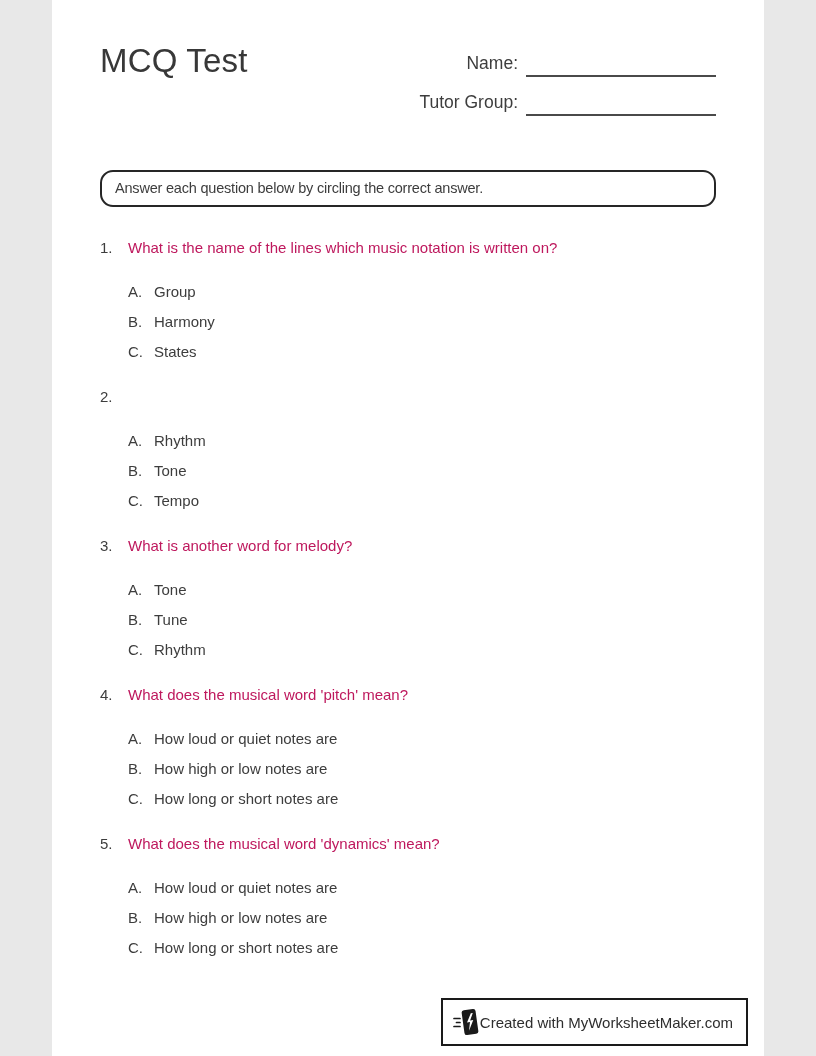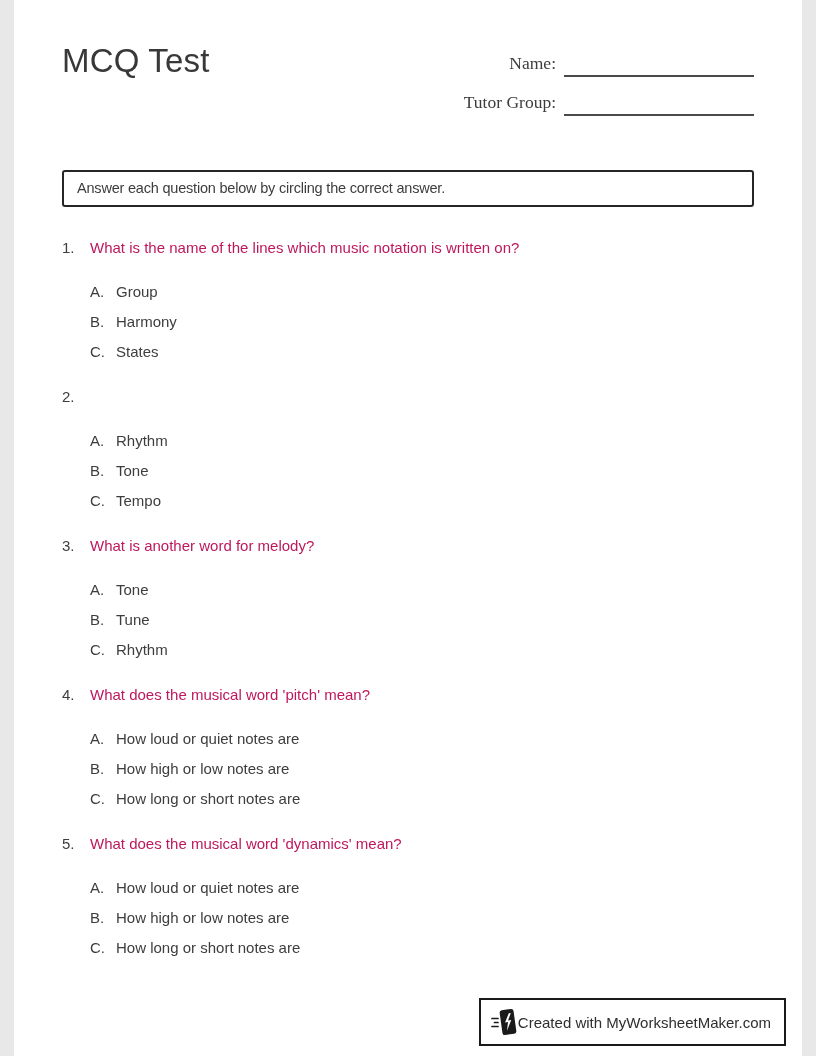--- a/index.html
+++ b/index.html
@@ -1,20 +1,20 @@
 <!DOCTYPE html>
 <html><head>
 <meta charset="utf-8">
 <style>
   * { margin: 0; padding: 0; box-sizing: border-box; }
   html, body { background: #e8e8e8; }
   body { font-family: "Liberation Sans", "DejaVu Sans", sans-serif; }
   .page {
     position: relative;
-    width: 788px;
+    width: 712px;
     height: 1056px;
     margin: 0 auto;
     background: #ffffff;
     color: #3d3d3d;
     padding: 38px 48px 0 48px;
     overflow: hidden;
   }
   
   .header {
     display: flex;
@@ -32,40 +32,39 @@
     display: flex;
     flex-direction: column;
     padding-top: 8px;
   }
   .field-row {
     display: flex;
     justify-content: flex-end;
     align-items: flex-end;
     height: 31px;
     margin-bottom: 8px;
-    font-family: Liberation Serif, serif;
   }
   .field-label {
     font-size: 17.5px;
     color: #3d3d3d;
     line-height: 24px;
     padding-bottom: 2px;
   }
   .field-line {
     display: inline-block;
     width: 190px;
     height: 26px;
     margin-left: 8px;
     border-bottom: 2px solid #4a4a4a;
   }
   
   .instruction-box {
     margin-top: 46px;
     border: 2px solid #262626;
-    border-radius: 3px;
+    border-radius: 13px;
     padding: 8px 13px 9px 13px;
     font-size: 14.5px;
     color: #3d3d3d;
     letter-spacing: -0.2px;
   }
   
   .questions { margin-top: 30px; }
   .question { margin-bottom: 19px; }
   .q-line {
     display: flex;

